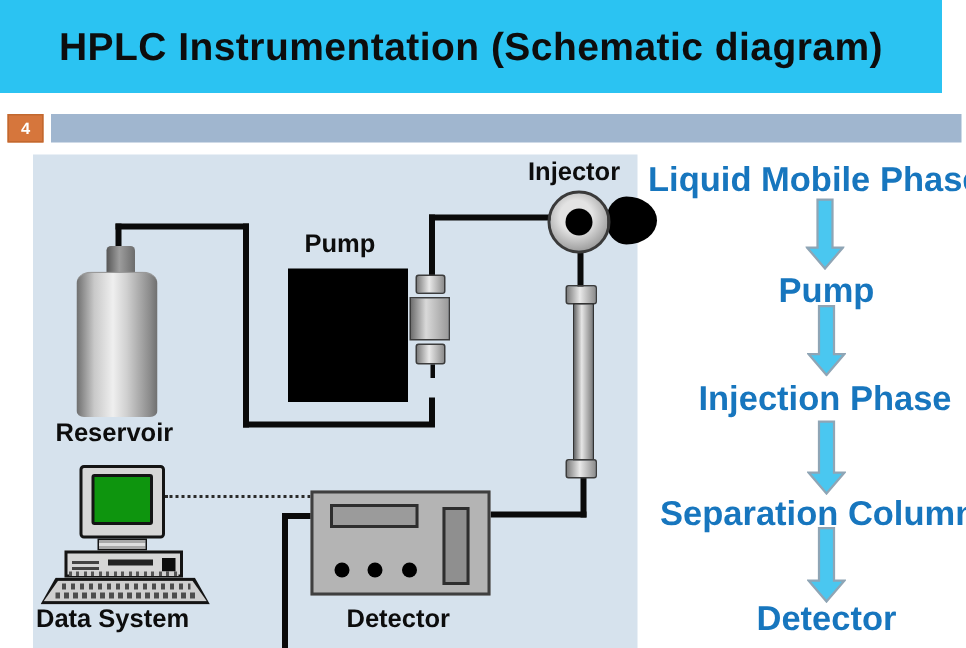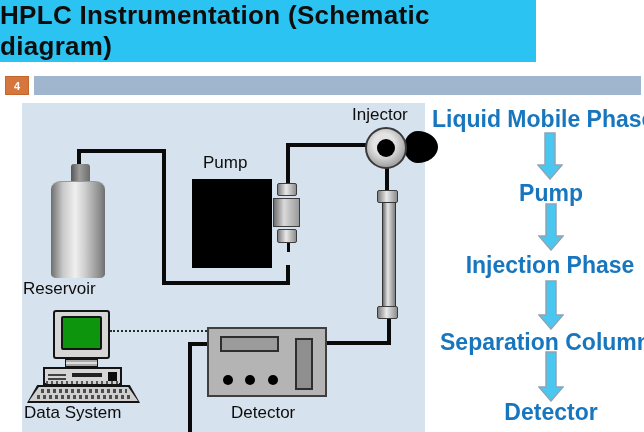--- a/index.html
+++ b/index.html
@@ -1,32 +1,32 @@
 <!DOCTYPE html>
 <html><head>
 <meta charset="utf-8">
 <style>
   * { margin:0; padding:0; box-sizing:border-box; }
   body { font-family:"Liberation Sans", sans-serif; background:#fff; }
   .page { position:relative; width:644px; height:432px; background:#fff; overflow:hidden; }
 
   
-  .title-bar { position:absolute; left:0; top:0; width:536px; height:62px;
+  .title-bar { position:absolute; left:0; top:0; width:628px; height:62px;
     background:#2BC3F2; display:flex; align-items:center; justify-content:center; }
   .title-text { font-size:26px; font-weight:600; color:#0d0d0d; letter-spacing:.3px; }
   .slide-num { position:absolute; left:5px; top:76px; width:24px; height:19px;
     background:#D6763C; border:1px solid #c2682f; color:#fff; font-size:11px; font-weight:bold;
     display:flex; align-items:center; justify-content:center; }
   .header-bar { position:absolute; left:34px; top:76px; width:607px; height:19px; background:#A0B6CF; }
 
   
   .panel { position:absolute; left:22px; top:103px; width:403px; height:329px; background:#D6E2ED; }
   .tube { position:absolute; background:#0a0a0a; }
   .dotted-line { position:absolute; width:97px; height:0; border-top:2px dotted #2a2a2a; }
-  .lbl { position:absolute; font-size:17px; font-weight:normal; color:#0d0d0d; white-space:nowrap; }
+  .lbl { position:absolute; font-size:17px; font-weight:bold; color:#0d0d0d; white-space:nowrap; }
 
   .res-cap { position:absolute; left:49px; top:61px; width:19px; height:19px;
     background:linear-gradient(90deg,#565656,#9d9d9d 45%,#6c6c6c); border-radius:3px 3px 0 0; }
   .res-body { position:absolute; left:29px; top:78px; width:54px; height:97px;
     background:linear-gradient(90deg,#6e6e6e,#c9c9c9 22%,#efefef 45%,#d0d0d0 62%,#8d8d8d 90%,#6f6f6f);
     border-radius:10px 10px 5px 5px / 8px 8px 4px 4px; border-top:1px solid #9a9a9a; }
 
   .pump-body { position:absolute; left:170px; top:76px; width:80px; height:89px; background:#000; }
 
   .nut { position:absolute; background:linear-gradient(90deg,#7d7d7d,#e9e9e9 45%,#8d8d8d);
@@ -101,21 +101,21 @@
     <div class="tube" style="left:363px; top:65px; width:4px; height:24px;"></div>
     <div class="tube" style="left:365px; top:140px; width:3px; height:9px;"></div>
     <div class="tube" style="left:365px; top:215px; width:4px; height:27px;"></div>
     <div class="tube" style="left:305px; top:238px; width:64px; height:4px;"></div>
     <div class="tube" style="left:166px; top:239px; width:20px; height:4px;"></div>
     <div class="tube" style="left:166px; top:239px; width:4px; height:90px;"></div>
     <div class="dotted-line" style="left:88px; top:227px;"></div>
 
     <div class="res-cap"></div>
     <div class="res-body"></div>
-    <div class="lbl" style="left:1px; top:176px;">Reservoir</div>
+    <div class="lbl" style="left:15px; top:176px;">Reservoir</div>
 
     <div class="lbl" style="left:181px; top:50px;">Pump</div>
     <div class="pump-body"></div>
     <div class="nut" style="left:255px; top:80px; width:20px; height:13px;"></div>
     <div class="fit-block"></div>
     <div class="nut" style="left:255px; top:126px; width:20px; height:14px;"></div>
     <div class="tube" style="left:265px; top:140px; width:3px; height:9px;"></div>
 
     <div class="lbl" style="left:330px; top:2px;">Injector</div>
     <div class="inj-blob"></div>

